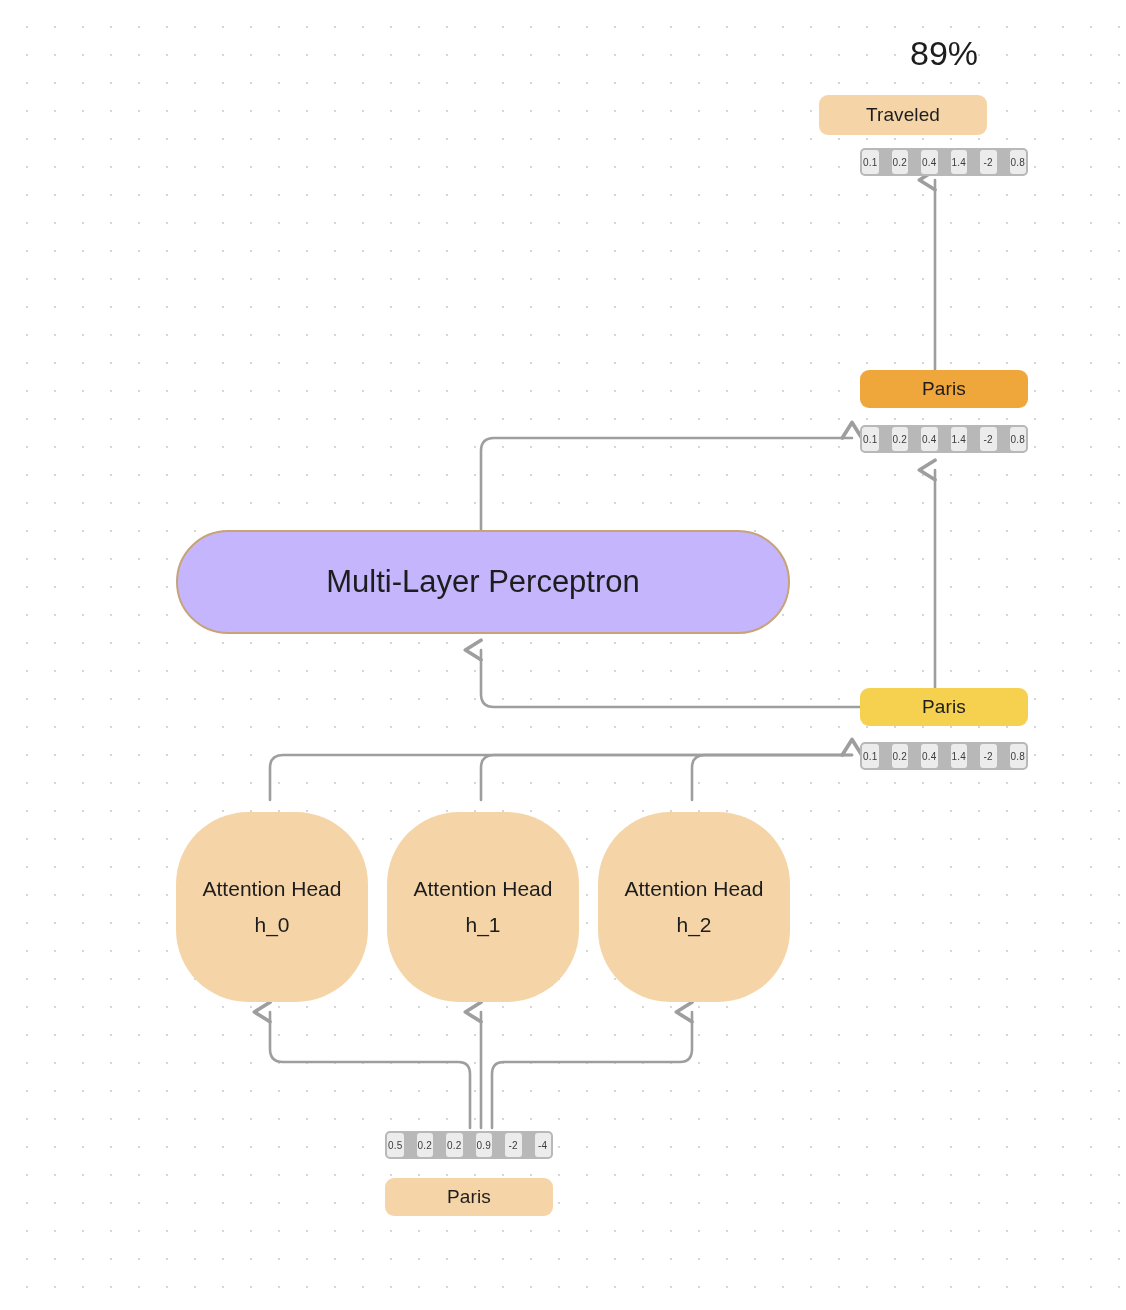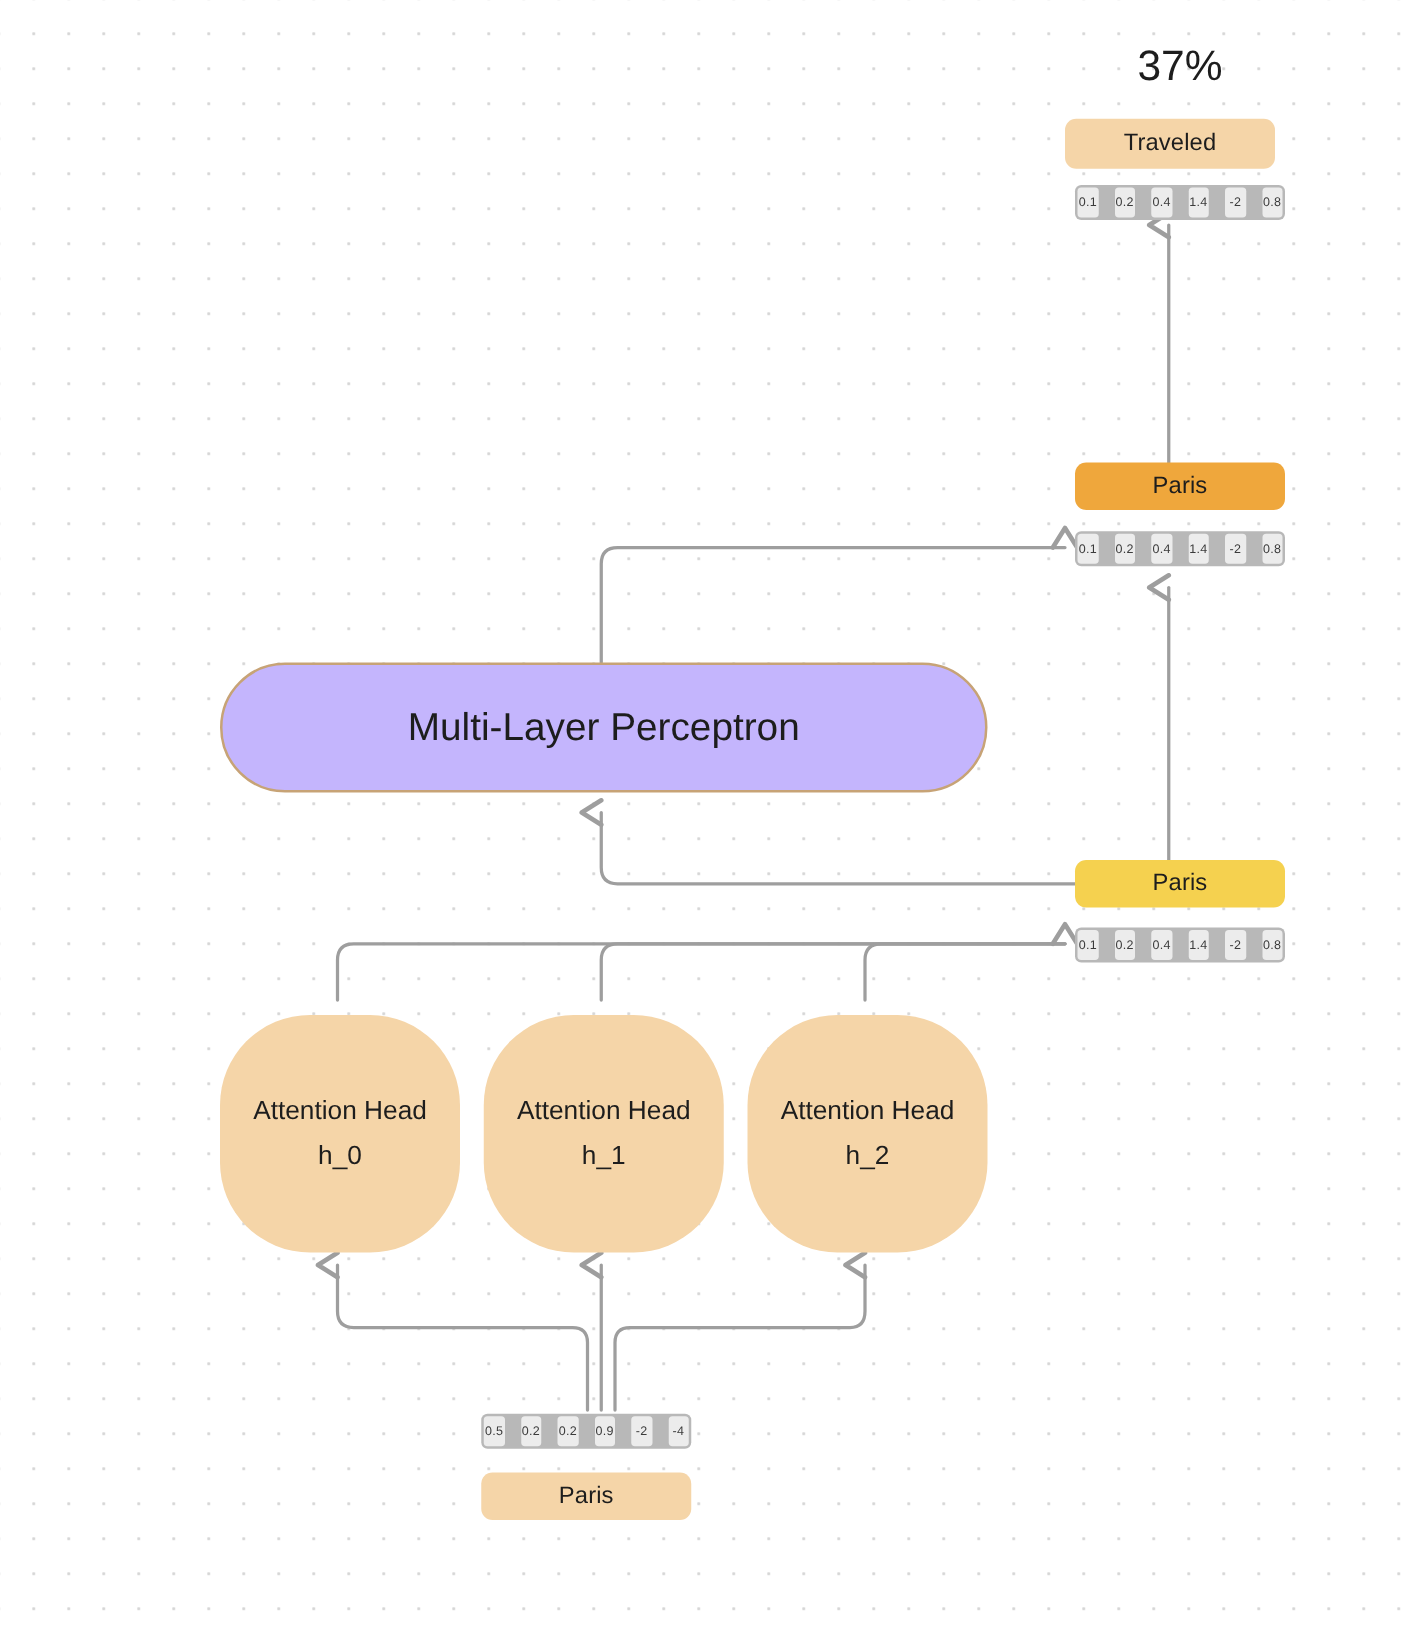--- a/index.html
+++ b/index.html
@@ -146,23 +146,23 @@
       <path d="M 860 707 L 494 707 Q 481 707 481 694 L 481 650" marker-end="url(#arrowUp)"></path>
 
       <path d="M 481 530 L 481 451 Q 481 438 494 438 L 852 438" marker-end="url(#arrowRight)"></path>
 
       <path d="M 935 688 L 935 470" marker-end="url(#arrowUp)"></path>
 
       <path d="M 935 370 L 935 180" marker-end="url(#arrowUp)"></path>
     </g>
   </svg>
 
-  <div class="node prob" style="left:860px; top:34px; width:168px;">37%</div>
-
-  <div class="node token peach" style="left:852px; top:95px; width:168px; height:40px;">Traveled</div>
+  <div class="node prob" style="left:860px; top:34px; width:168px;">89%</div>
+
+  <div class="node token peach" style="left:819px; top:95px; width:168px; height:40px;">Traveled</div>
 
   <div class="node vector" style="left:860px; top:148px; width:168px; height:28px;">
     <div class="vcell">0.1</div>
     <div class="vcell">0.2</div>
     <div class="vcell">0.4</div>
     <div class="vcell">1.4</div>
     <div class="vcell">-2</div>
     <div class="vcell">0.8</div>
   </div>
 

